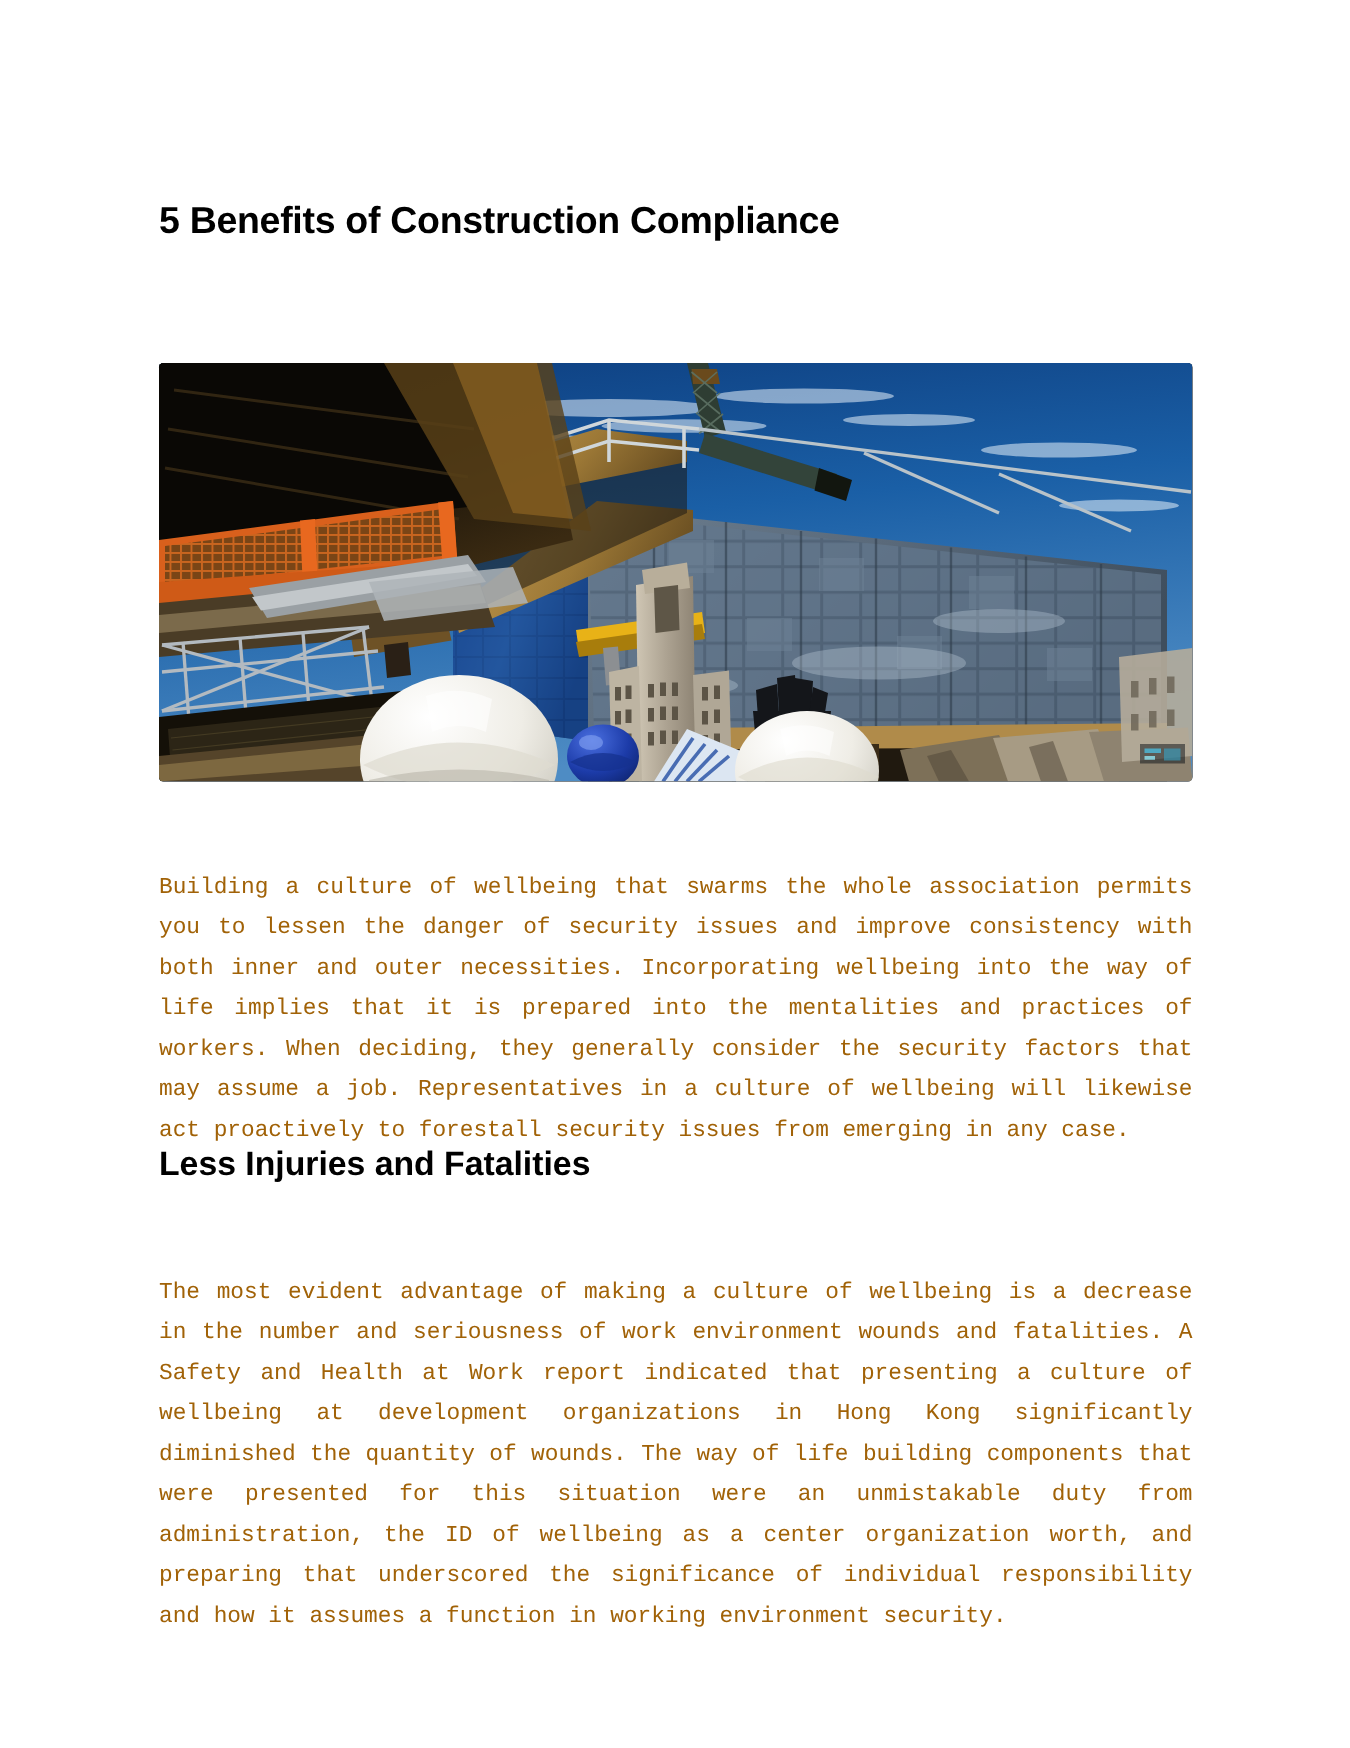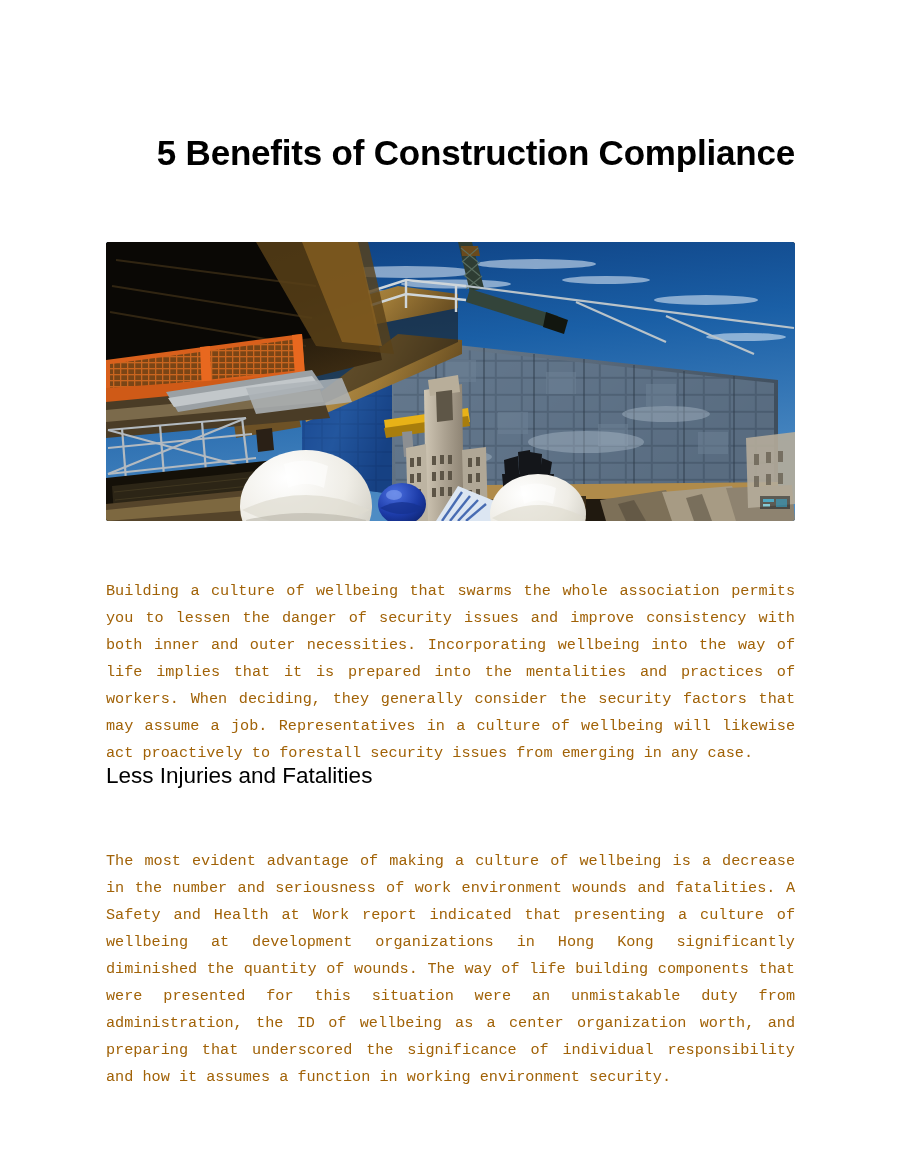--- a/index.html
+++ b/index.html
@@ -17,22 +17,22 @@
     height: 1165px;
     background: #ffffff;
     margin: 0 auto;
     overflow: hidden;
   }
   .doc-title {
     position: absolute;
     left: 106px;
     top: 102px;
     width: 689px;
-    text-align: right;
-    font-size: 35px;
+    text-align: left;
+    font-size: 25px;
     font-weight: bold;
     line-height: 56px;
     letter-spacing: -0.2px;
     color: #000;
   }
   .hero-figure {
     position: absolute;
     left: 106px;
     top: 242px;
     width: 689px;
@@ -55,21 +55,21 @@
     text-align: justify;
     color: #a16207;
     font-family: Liberation Mono, monospace;
   }
   #para-intro { top: 563px; }
   .section-heading {
     position: absolute;
     left: 106px;
     top: 742px;
     font-size: 22.5px;
-    font-weight: normal;
+    font-weight: bold;
     line-height: 30px;
     color: #000;
   }
   #para-body { top: 800px; margin-top: 48px; }
 </style>
 </head>
 <body>
 
 <div class="page">
 

